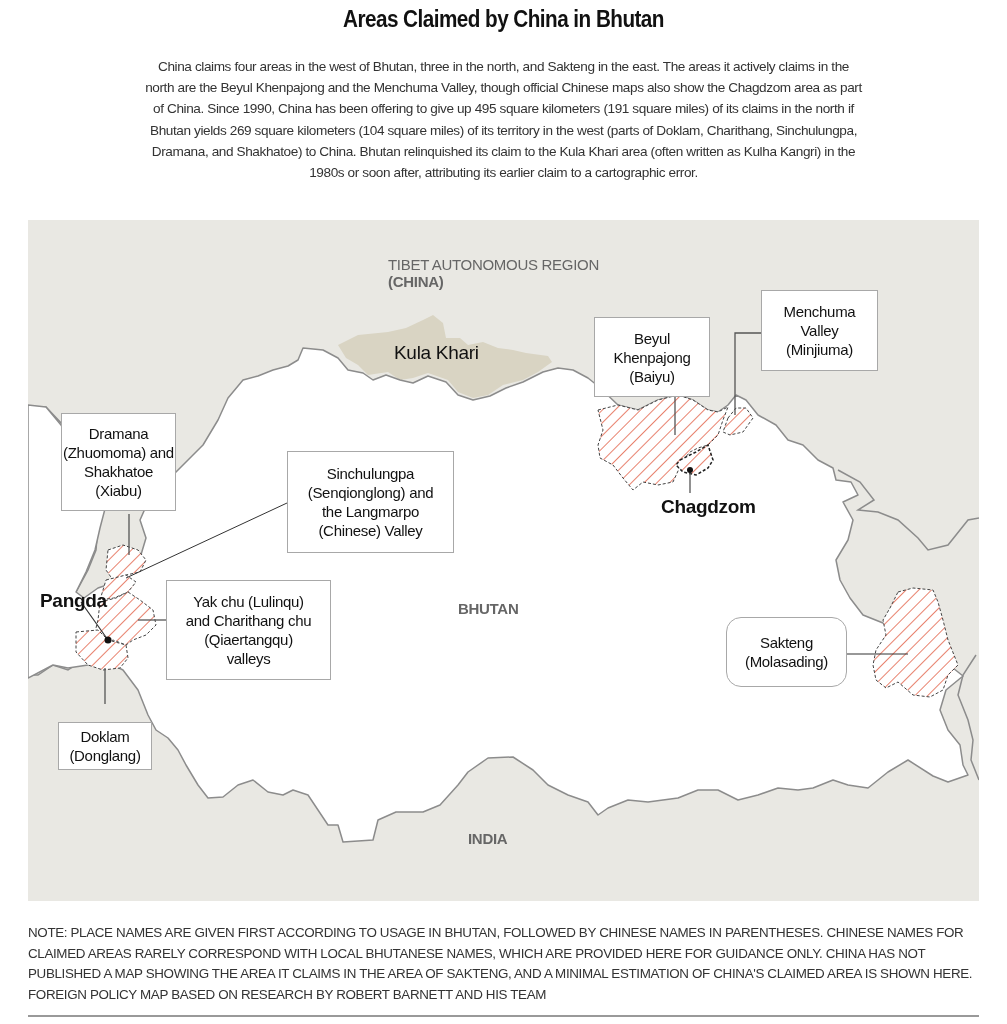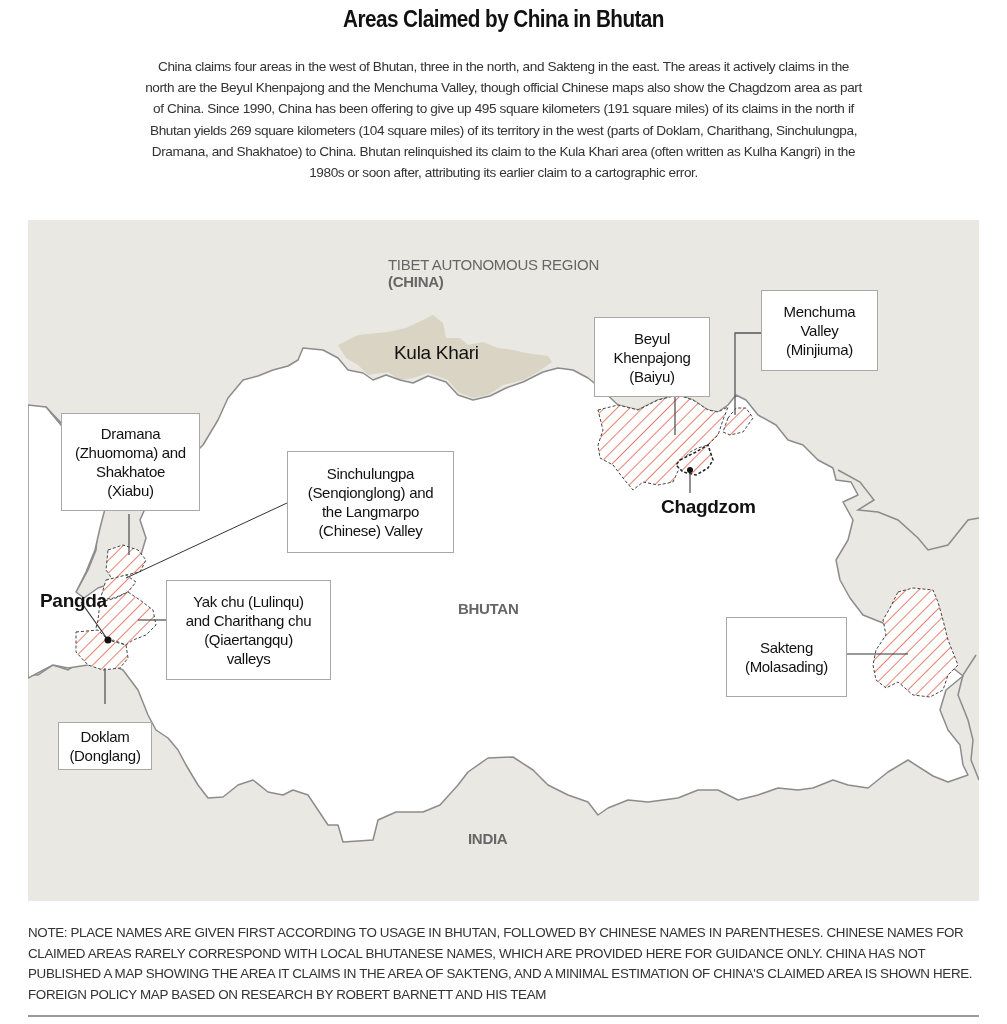--- a/index.html
+++ b/index.html
@@ -93,21 +93,21 @@
       <div>(Baiyu)</div>
     </div>
   </div>
   <div class="callout" style="left:721px; top:70px; width:117px; height:81px;margin-left:12px;">
     <div>
       <div>Menchuma</div>
       <div>Valley</div>
       <div>(Minjiuma)</div>
     </div>
   </div>
-  <div class="callout" style="left:33px; top:193px; width:139px; height:98px;">
+  <div class="callout" style="left:33px; top:193px; width:115px; height:98px;">
     <div>
       <div>Dramana</div>
       <div>(Zhuomoma) and</div>
       <div>Shakhatoe</div>
       <div>(Xiabu)</div>
     </div>
   </div>
   <div class="callout" style="left:259px; top:231px; width:167px; height:102px;">
     <div>
       <div>Sinchulungpa</div>
@@ -123,21 +123,21 @@
       <div>(Qiaertangqu)</div>
       <div>valleys</div>
     </div>
   </div>
   <div class="callout" style="left:30px; top:502px; width:94px; height:48px;">
     <div>
       <div>Doklam</div>
       <div>(Donglang)</div>
     </div>
   </div>
-  <div class="callout" style="left:698px; top:397px; width:121px; height:80px;">
+  <div class="callout" style="left:698px; top:397px; width:121px; height:70px;border-radius:15px;">
     <div>
       <div>Sakteng</div>
       <div>(Molasading)</div>
     </div>
   </div>
 </div>
 
 <div class="note">NOTE: PLACE NAMES ARE GIVEN FIRST ACCORDING TO USAGE IN BHUTAN, FOLLOWED BY CHINESE NAMES IN PARENTHESES. CHINESE NAMES FOR CLAIMED AREAS RARELY CORRESPOND WITH LOCAL BHUTANESE NAMES, WHICH ARE PROVIDED HERE FOR GUIDANCE ONLY. CHINA HAS NOT PUBLISHED A MAP SHOWING THE AREA IT CLAIMS IN THE AREA OF SAKTENG, AND A MINIMAL ESTIMATION OF CHINA'S CLAIMED AREA IS SHOWN HERE. FOREIGN POLICY MAP BASED ON RESEARCH BY ROBERT BARNETT AND HIS TEAM</div>
 <div class="rule"></div>
 

